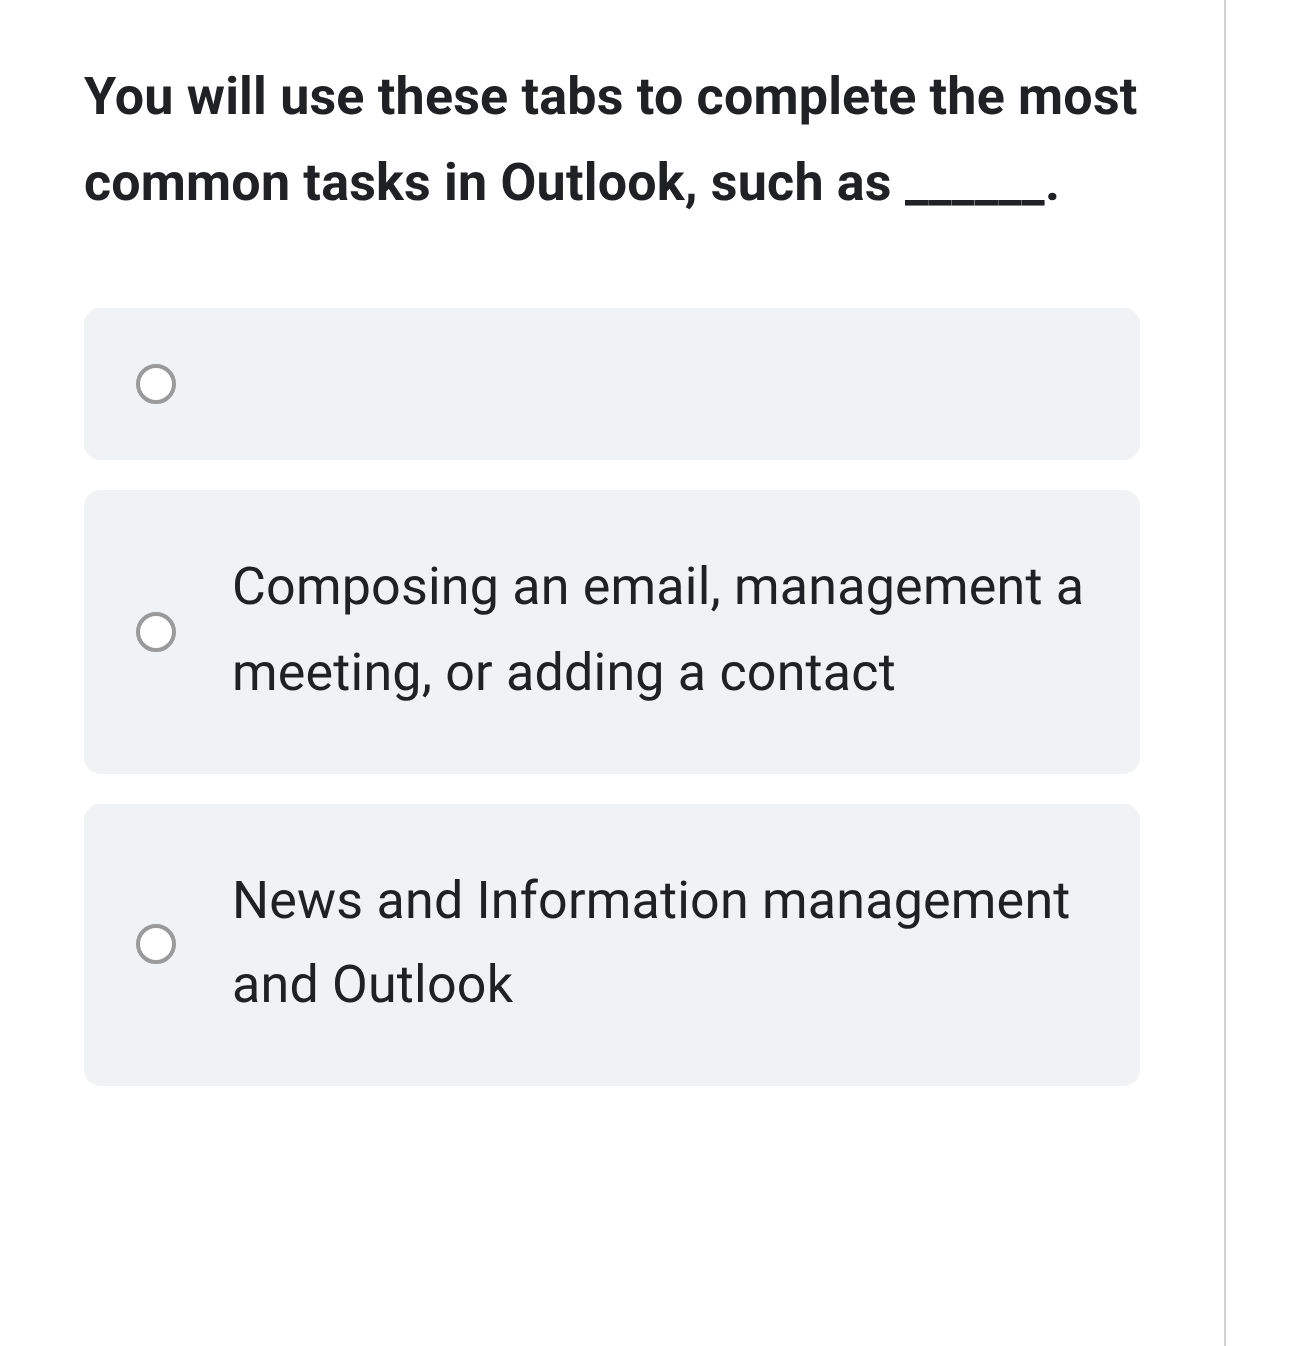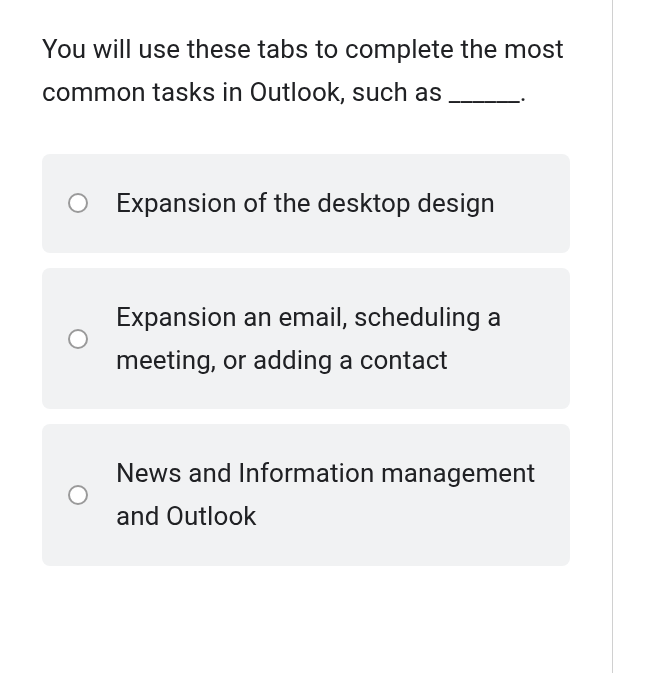--- a/index.html
+++ b/index.html
@@ -23,21 +23,21 @@
       left: 612px;
       top: 0;
       bottom: 0;
       width: 1px;
       background: #d0d0d0;
     }
     .question {
       font-size: 26px;
       line-height: 1.65;
       color: #202124;
-      font-weight: 400;
+      font-weight: 700;
       margin-bottom: 40px;
       letter-spacing: 0.1px;
     }
     .option {
       display: flex;
       align-items: center;
       background: #f1f2f3;
       border-radius: 8px;
       padding: 28px 22px 28px 26px;
       margin-bottom: 15px;
@@ -61,26 +61,25 @@
     }
   </style>
 </head>
 <body>
 
 <div class="content">
   <div class="question">You will use these tabs to complete the most common tasks in Outlook, such as ______.</div>
 
   <div class="option">
     <div class="radio"></div>
-    <div class="option-text">Expansion of the desktop design</div>
   </div>
 
   <div class="option">
     <div class="radio"></div>
-    <div class="option-text">Expansion an email, scheduling a meeting, or adding a contact</div>
+    <div class="option-text">Composing an email, management a meeting, or adding a contact</div>
   </div>
 
   <div class="option">
     <div class="radio"></div>
     <div class="option-text">News and Information management and Outlook</div>
   </div>
 </div>
 
 <div class="divider"></div>
 

